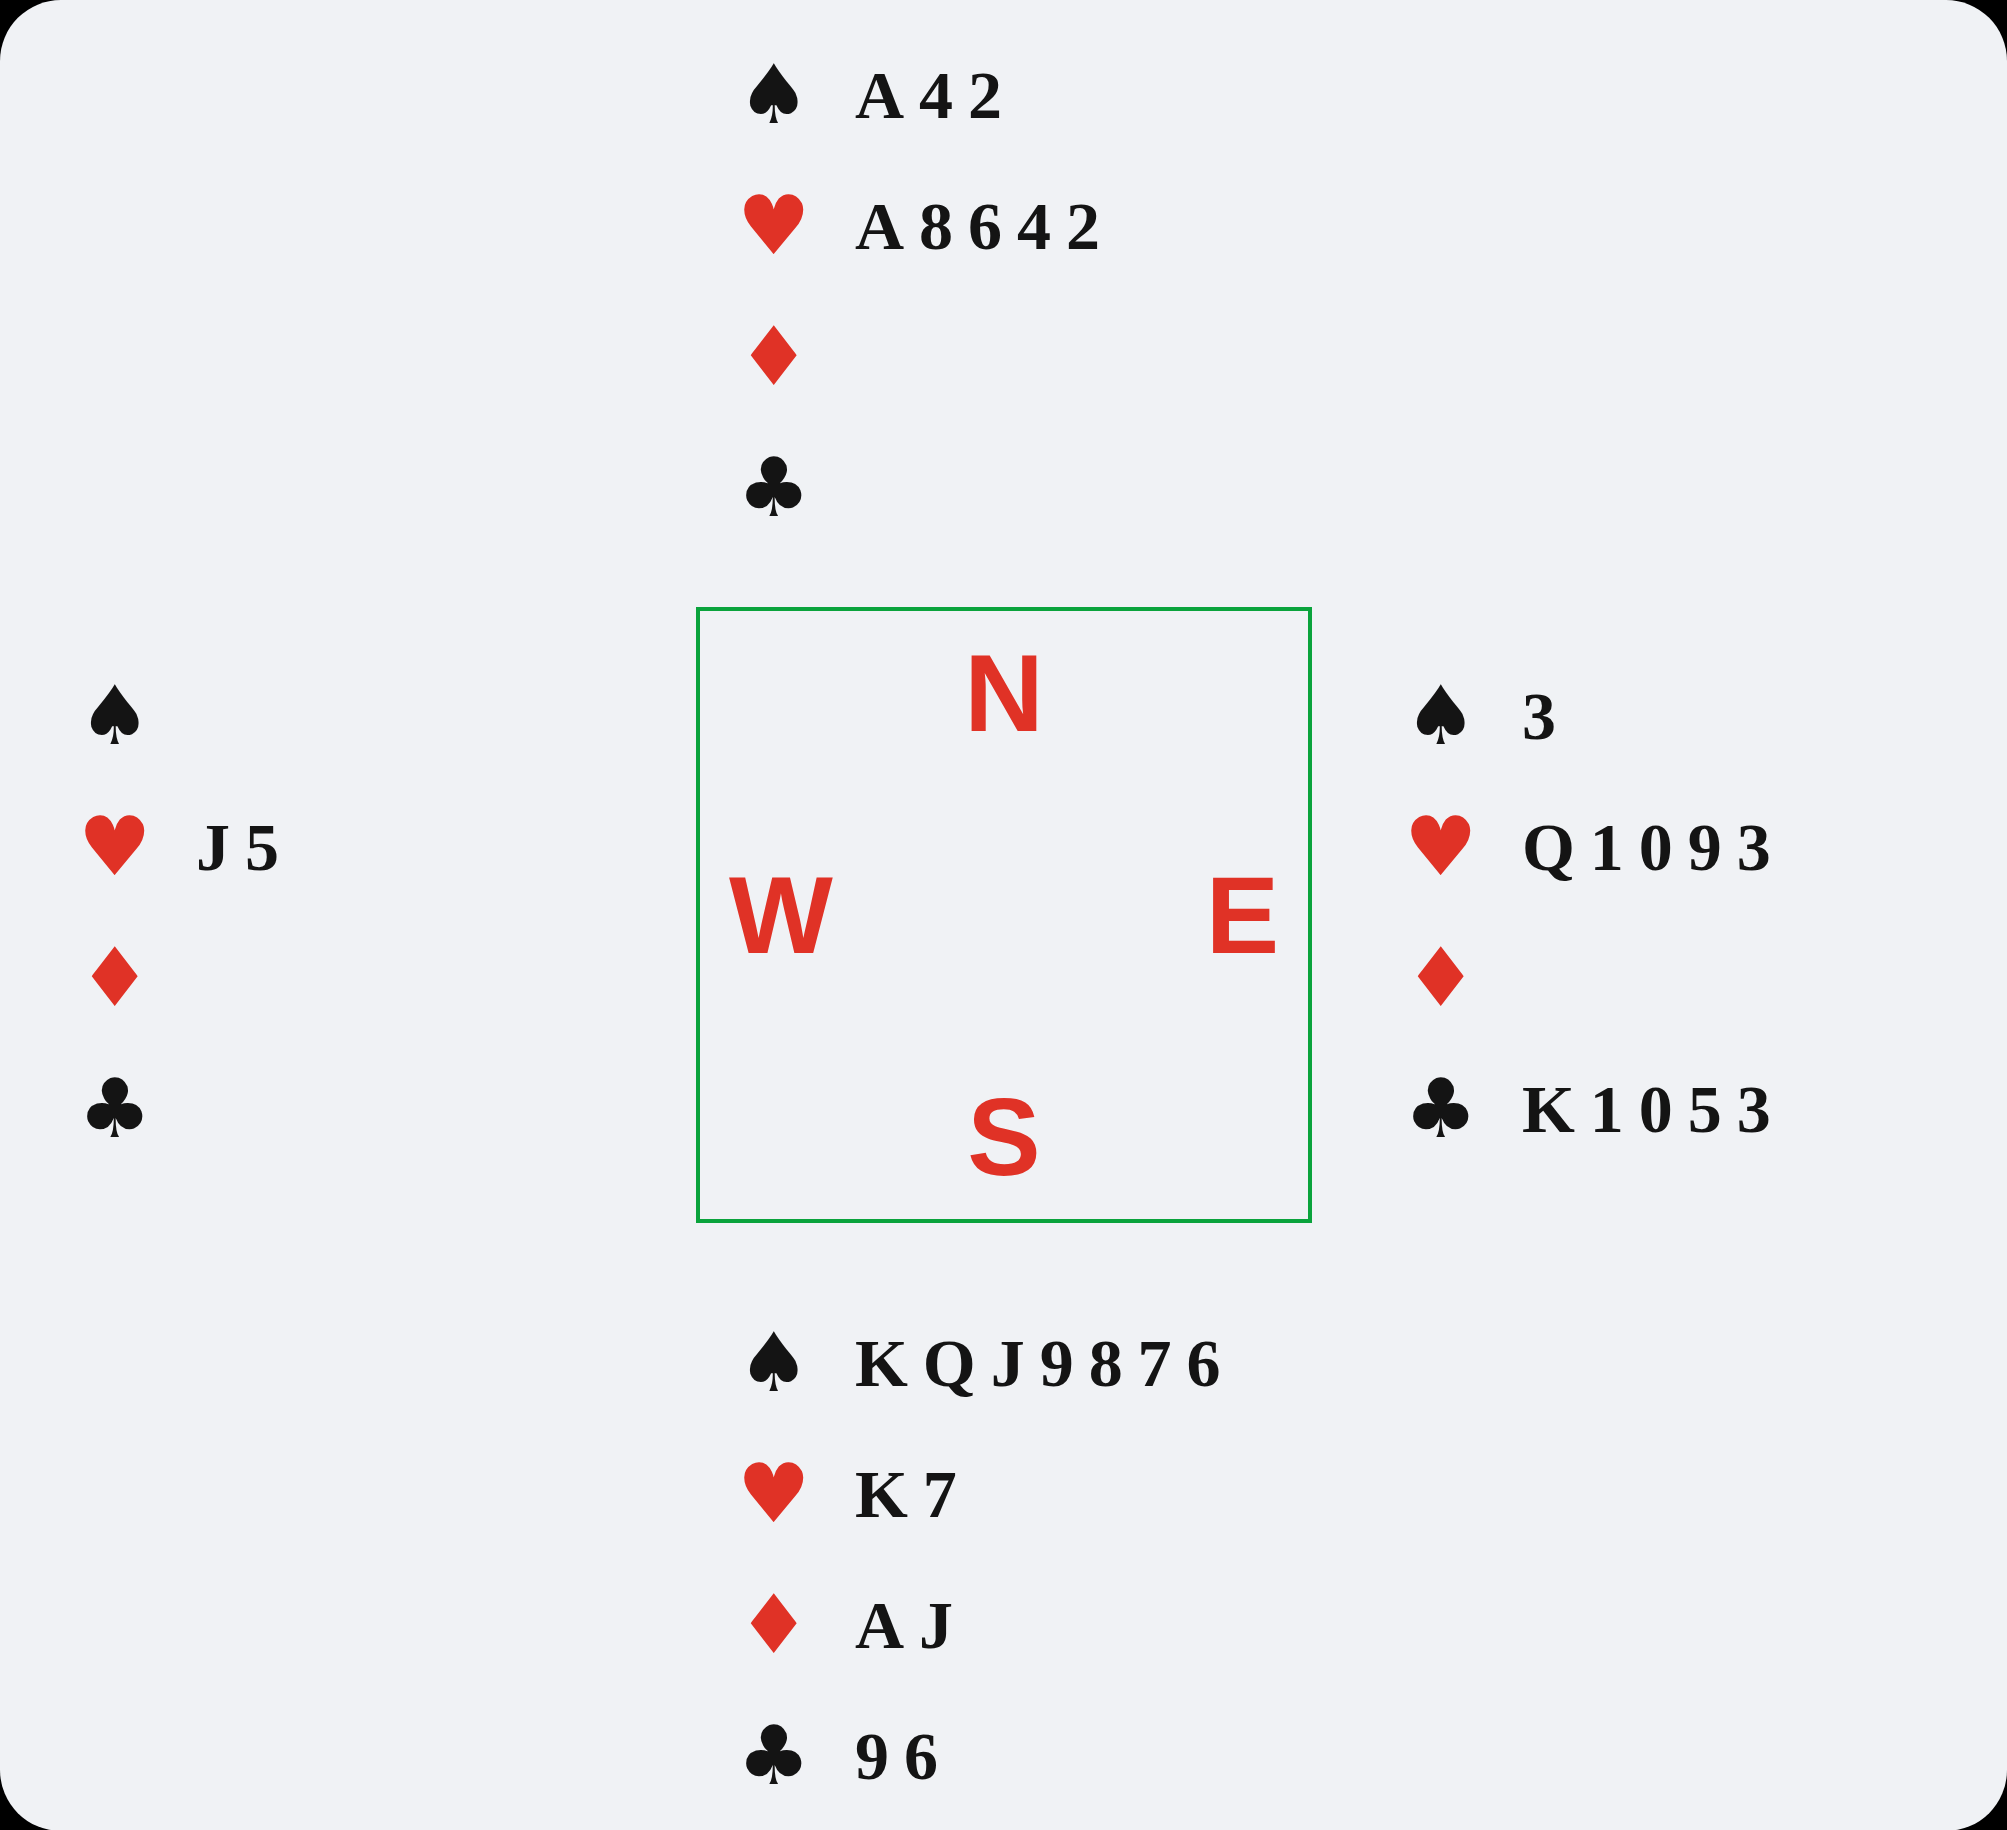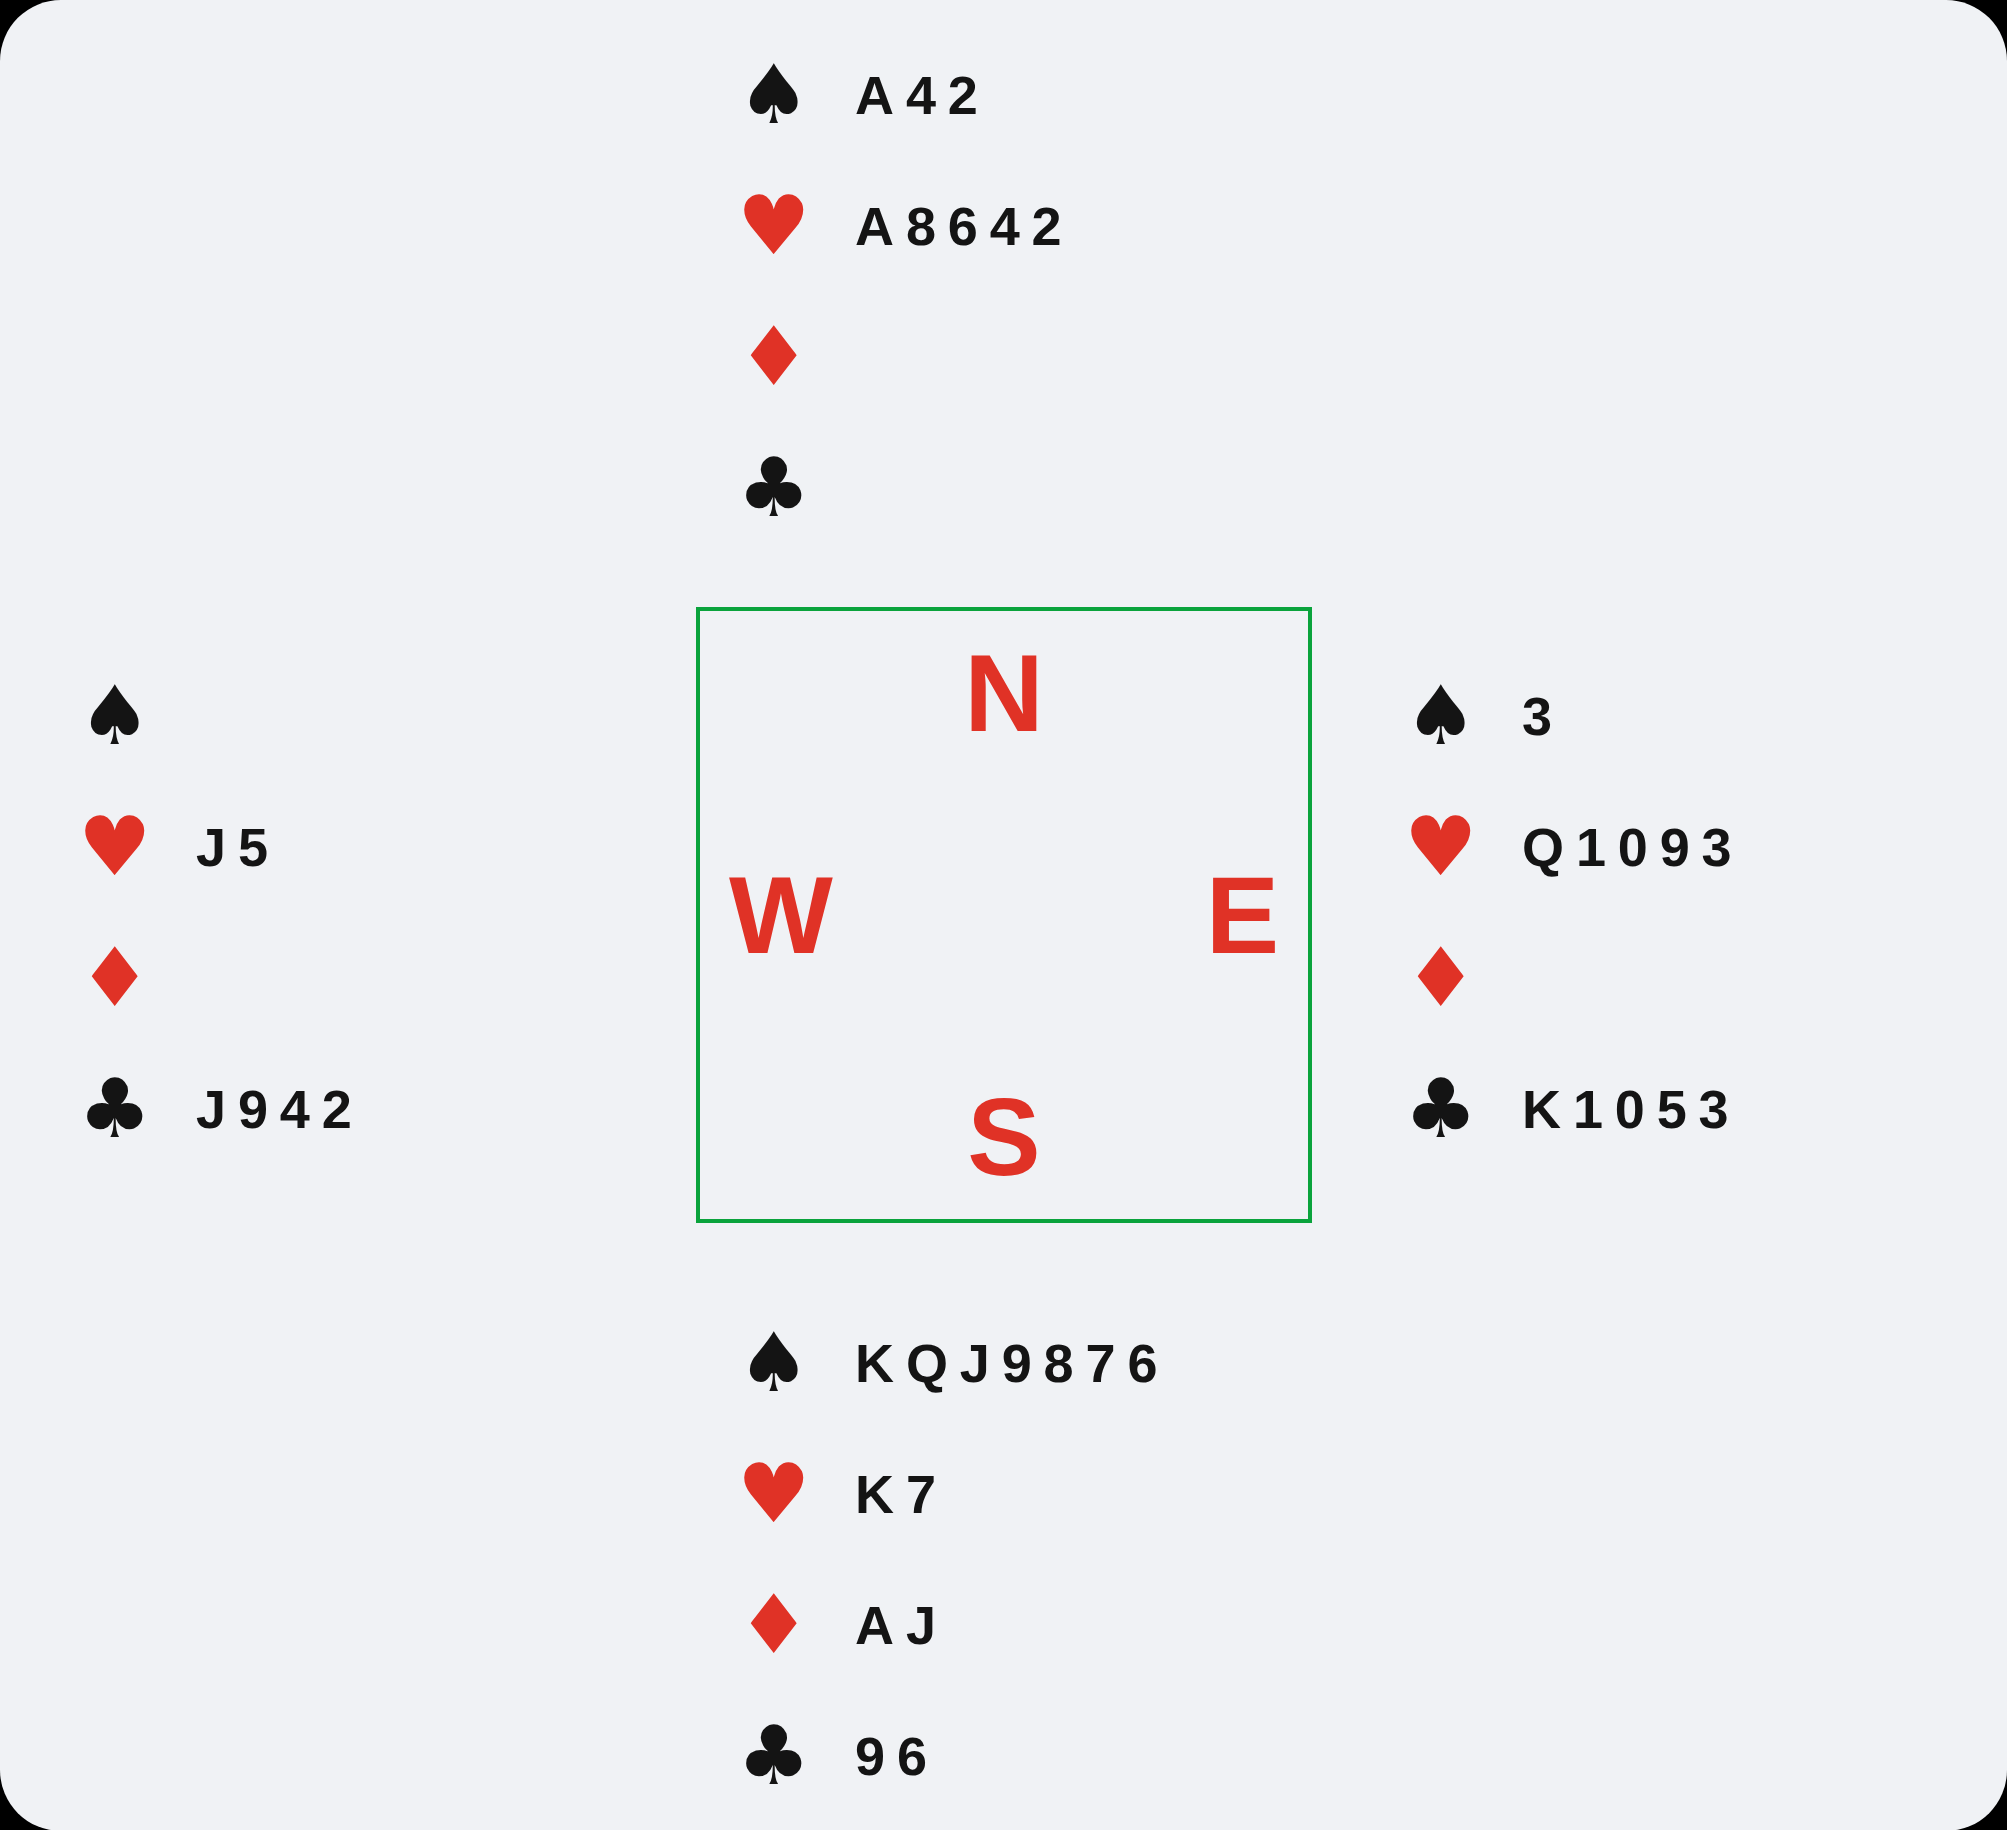--- a/index.html
+++ b/index.html
@@ -33,23 +33,23 @@
   .suit-icon {
     width: 118px;
     flex: 0 0 118px;
     font-family: "DejaVu Sans", sans-serif;
     font-size: 82px;
     line-height: 1;
     color: var(--ink, #141414);
   }
   .suit-icon.red { color: var(--red, #e03226); }
   .cards {
-    font-family: Liberation Sans, sans-serif;
+    font-family: Liberation Serif, serif;
     font-weight: 700;
-    font-size: 54px;
+    font-size: 68px;
     line-height: 1;
     letter-spacing: 0.22em;
     color: var(--ink, #141414);
     white-space: nowrap;
   }
 
   .compass {
     position: absolute;
     left: 696px;
     top: 607px;
@@ -99,21 +99,20 @@
     </div>
     <div class="suit-row">
       <span class="suit-icon red">♥</span>
       <span class="cards">J5</span>
     </div>
     <div class="suit-row">
       <span class="suit-icon red">♦</span>
     </div>
     <div class="suit-row">
       <span class="suit-icon">♣</span>
-      <span class="cards">J942</span>
     </div>
   </div>
 
   <div class="hand hand-east">
     <div class="suit-row">
       <span class="suit-icon">♠</span>
       <span class="cards">3</span>
     </div>
     <div class="suit-row">
       <span class="suit-icon red">♥</span>

